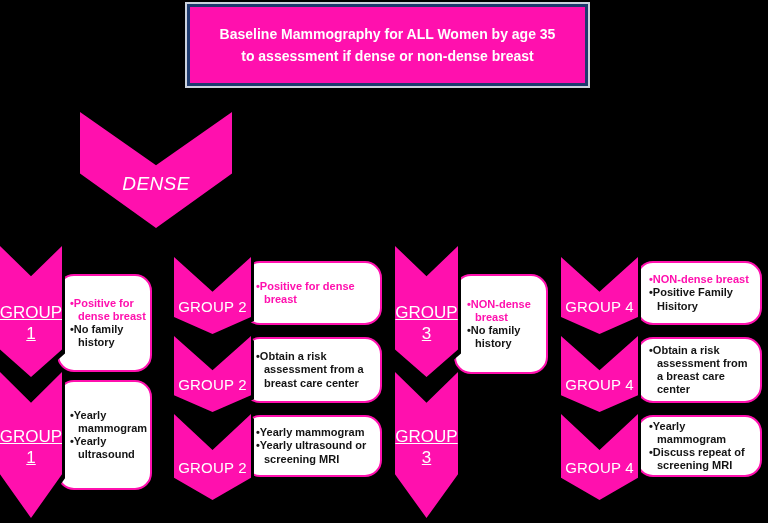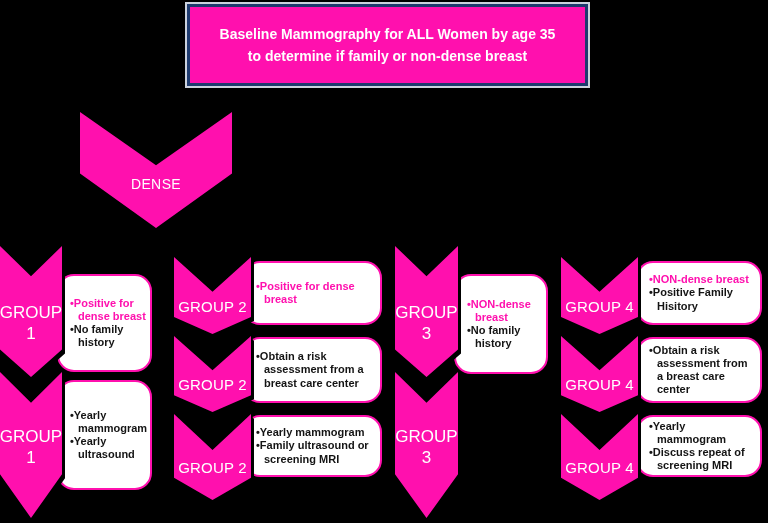--- a/index.html
+++ b/index.html
@@ -19,22 +19,22 @@
   }
   
   .chev{
     position:absolute;background:var(--magenta,#ff10ae);
     clip-path:polygon(0 0,50% var(--n),100% 0,100% var(--s),50% 100%,0 var(--s));
     display:flex;justify-content:center;align-items:center;
     color:#fff;text-align:center;
   }
   .chev-wrap{position:absolute;filter:drop-shadow(1px 1px 0 #000) drop-shadow(-1px -1px 0 #000) drop-shadow(2px 3px 0 #000);}
   .chev-wrap .chev{position:relative;left:0;top:0;width:100%;height:100%;}
-  .branch-label{font-size:14px;letter-spacing:.4px;}
-  .tall-label{font-size:17px;line-height:1.25;display:flex;flex-direction:column;}
+  .branch-label{font-size:19px;letter-spacing:.4px;font-style:italic;}
+  .tall-label{font-size:17px;line-height:1.25;display:flex;flex-direction:column;text-decoration:underline;}
   .small-label{font-size:15px;letter-spacing:.2px;white-space:nowrap;}
   
   .vbox{
     position:absolute;background:var(--box-bg,#fff);
     border:2px solid var(--magenta,#ff10ae);border-radius:17px;
     display:flex;flex-direction:column;justify-content:center;
     padding:4px 4px 4px 11px;
     font-size:11px;font-weight:bold;line-height:1.2;color:var(--text-dark,#141414);
     z-index:1;
   }
@@ -42,21 +42,21 @@
   .em{color:var(--magenta,#ff10ae);}
   .z2{z-index:2}.z3{z-index:3}.z4{z-index:4}
 </style>
 </head>
 <body>
 
 <div class="canvas">
 
   <div class="title-box">
     <span>Baseline Mammography for ALL Women by age 35</span>
-    <span>to determine if family or non-dense breast</span>
+    <span>to assessment if dense or non-dense breast</span>
   </div>
 
   <div class="chev-wrap" style="left:80px;top:112px;width:152px;height:116px">
     <div class="chev" style="--n:46%;--s:53%;padding-top:28px">
       <span class="branch-label">DENSE</span>
     </div>
   </div>
 
   <div class="vbox" style="left:57px;top:274px;width:95px;height:98px">
     <div class="bi"><span class="em">•</span><span class="em">Positive for dense breast</span></div>
@@ -84,21 +84,21 @@
   </div>
 
   <div class="vbox" style="left:243px;top:261px;width:139px;height:64px">
     <div class="bi"><span class="em">•</span><span class="em">Positive for dense breast</span></div>
   </div>
   <div class="vbox" style="left:243px;top:337px;width:139px;height:66px">
     <div class="bi"><span>•</span><span>Obtain a risk assessment from a breast care center</span></div>
   </div>
   <div class="vbox" style="left:243px;top:415px;width:139px;height:62px">
     <div class="bi"><span>•</span><span>Yearly mammogram</span></div>
-    <div class="bi"><span>•</span><span>Family ultrasound or screening MRI</span></div>
+    <div class="bi"><span>•</span><span>Yearly ultrasound or screening MRI</span></div>
   </div>
   <div class="chev-wrap z4" style="left:174px;top:257px;width:77px;height:77px">
     <div class="chev" style="--n:45%;--s:78%;padding-top:21px">
       <span class="small-label">GROUP 2</span>
     </div>
   </div>
   <div class="chev-wrap z3" style="left:174px;top:336px;width:77px;height:76px">
     <div class="chev" style="--n:45%;--s:78%;padding-top:21px">
       <span class="small-label">GROUP 2</span>
     </div>

